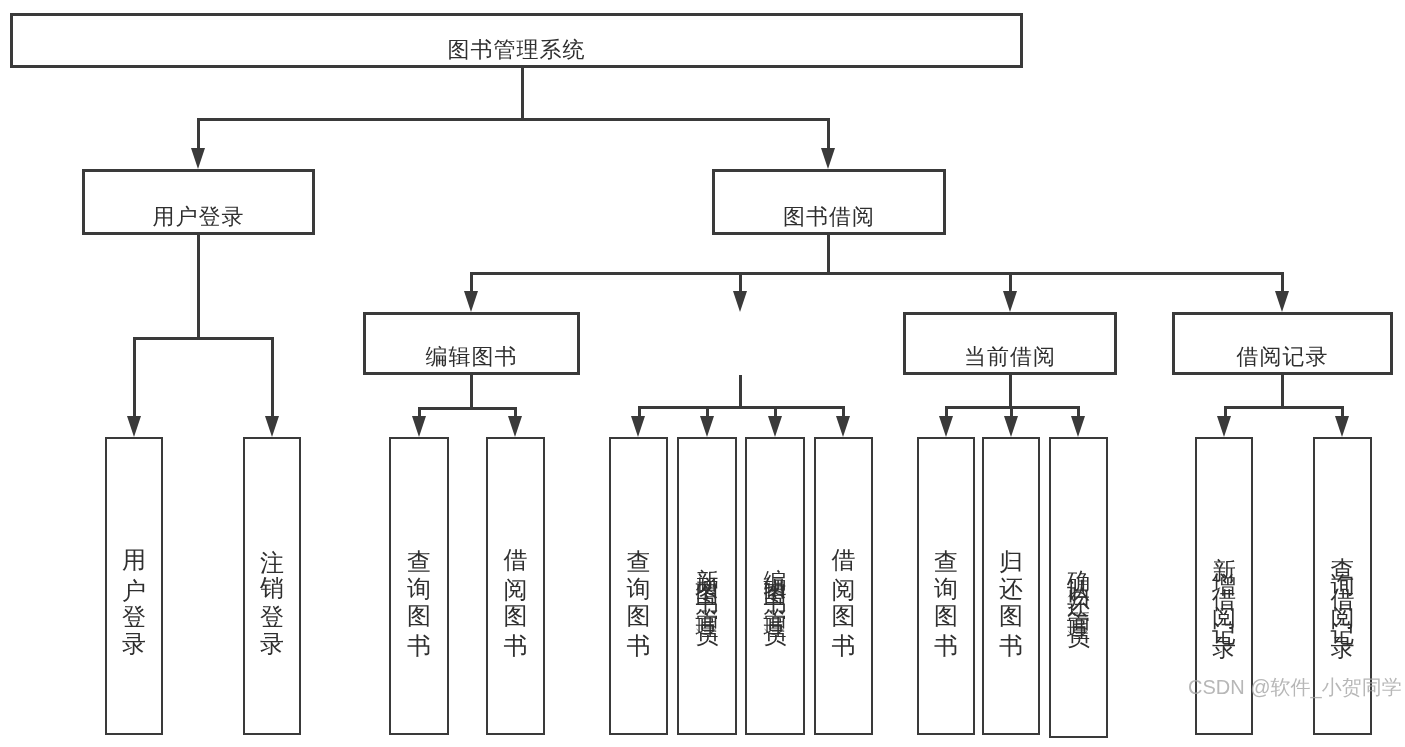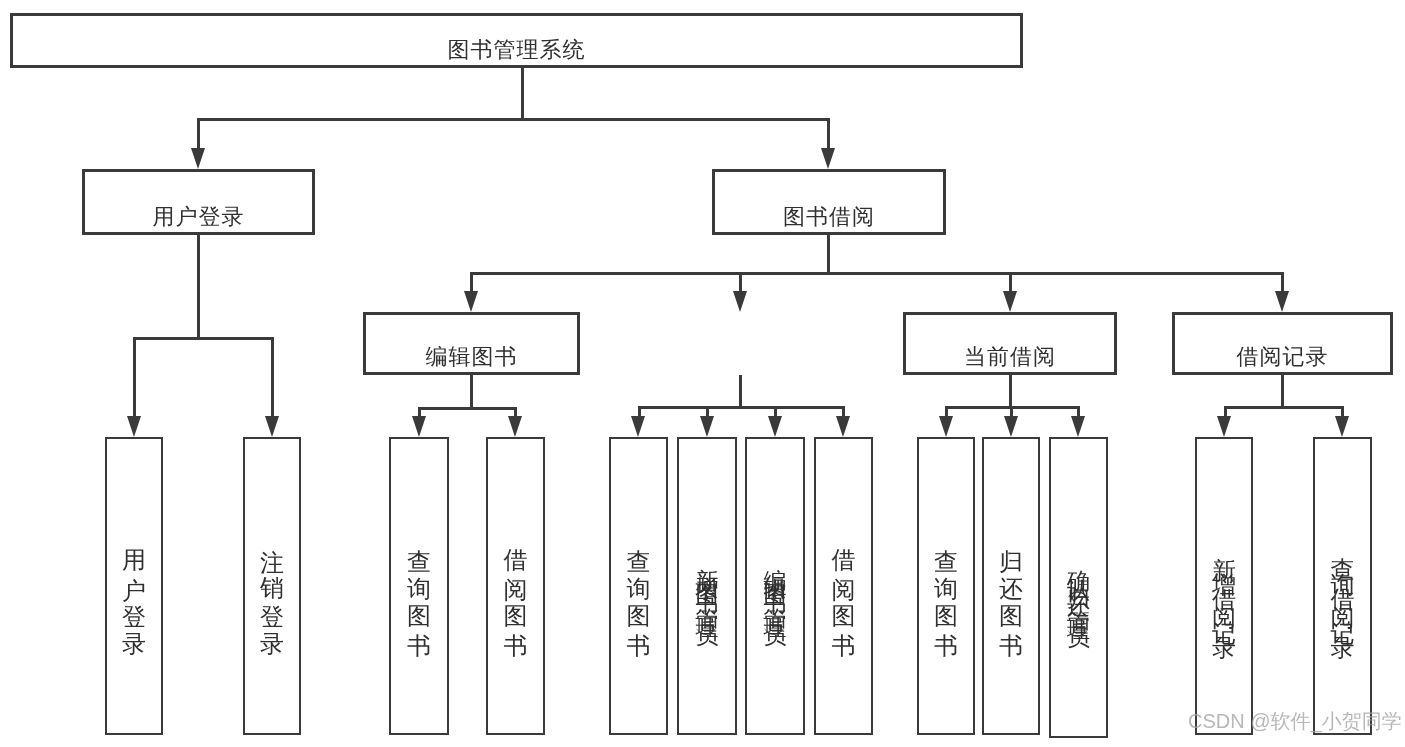--- a/index.html
+++ b/index.html
@@ -184,15 +184,15 @@
     <span class="vtxt">确认归还（管理员）</span>
   </div>
 
   <div class="vbox mid" style="left:1195px;top:437px;width:58px;height:298px;">
     <span class="vtxt">新增借阅记录</span>
   </div>
   <div class="vbox mid" style="left:1313px;top:437px;width:59px;height:298px;">
     <span class="vtxt">查询借阅记录</span>
   </div>
 
-  <div class="watermark" style="left:1188px;top:708px;">CSDN @软件_小贺同学</div>
+  <div class="watermark" style="left:1188px;top:674px;">CSDN @软件_小贺同学</div>
 
 </div>
 
 </body></html>

